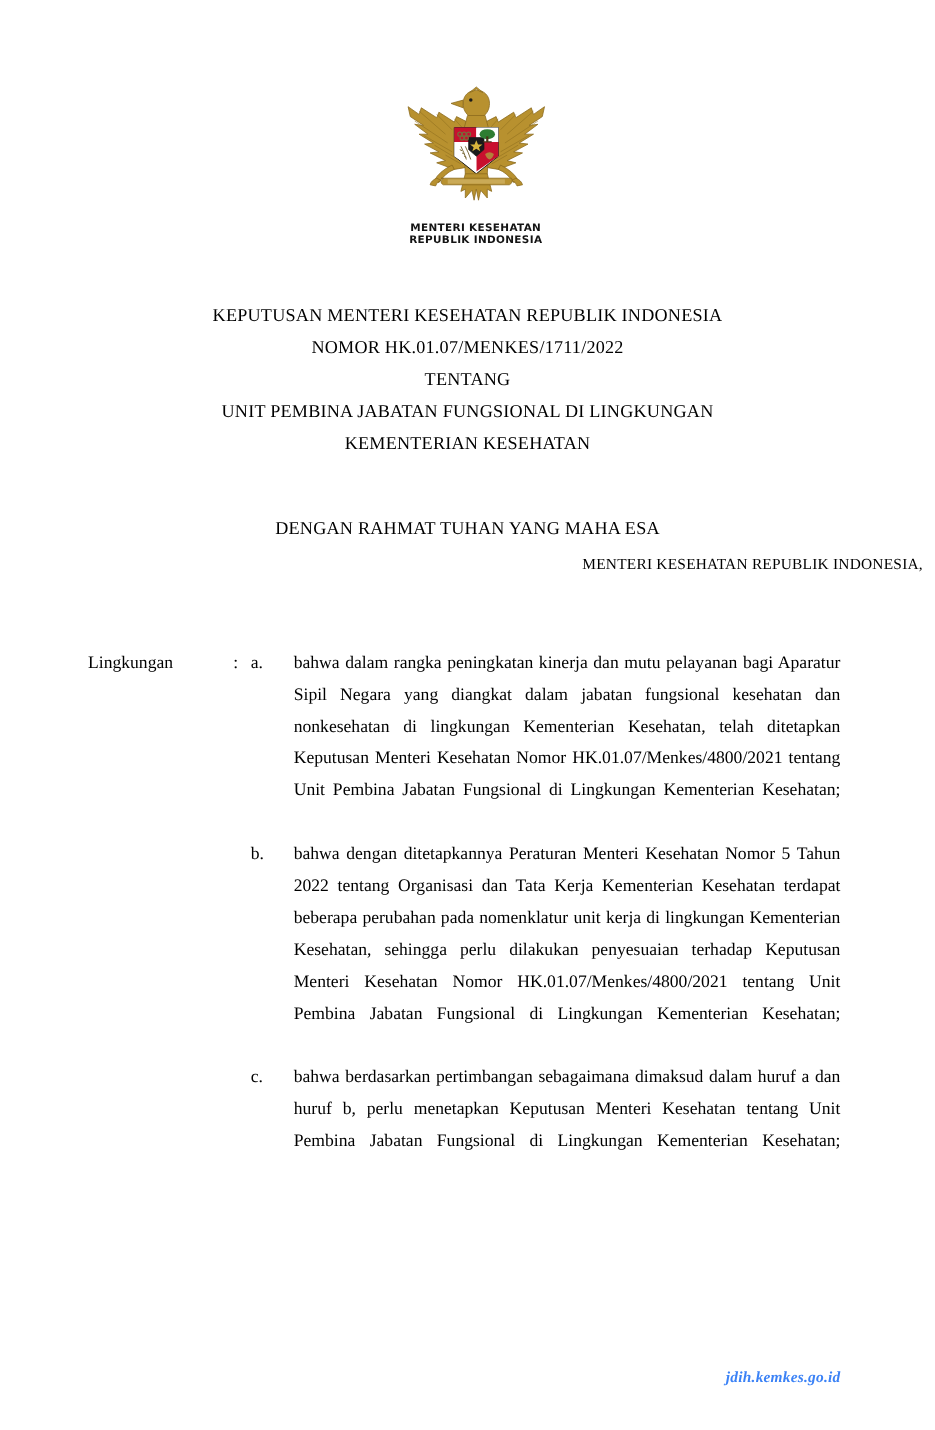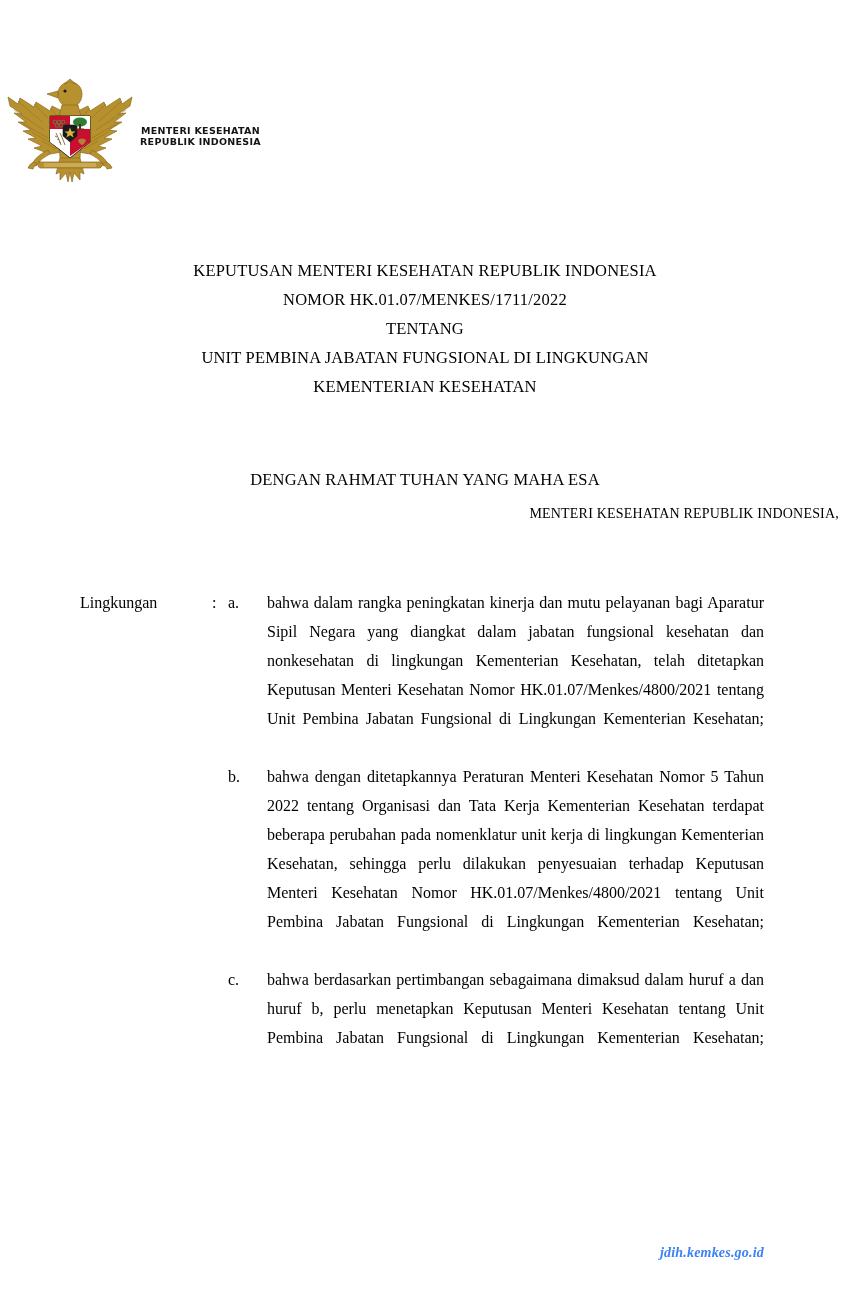--- a/index.html
+++ b/index.html
@@ -20,25 +20,25 @@
   .page {
     position: relative;
     width: 850px;
     height: 1300px;
     background: #ffffff;
   }
 
   
   .emblem-block {
     position: absolute;
-    left: 0;
+    left: 15px;
     right: 0;
     top: 70px;
     display: flex;
-    flex-direction: row;
+    flex-direction: column;
     align-items: center;
   }
   .emblem-svg {
     display: block;
     width: 140px;
     height: 130px;
   }
   .emblem-caption {
     margin-top: 2px;
     text-align: center;
@@ -49,21 +49,21 @@
     line-height: 11px;
     color: #141414;
   }
   .emblem-caption span { display: block; }
 
   
   .title-block {
     position: absolute;
     left: 0;
     right: 0;
-    top: 256px;
+    top: 272px;
     text-align: center;
   }
   .title-line {
     font-size: 16.5px;
     line-height: 29px;
     letter-spacing: 0.2px;
     white-space: nowrap;
   }
 
   

